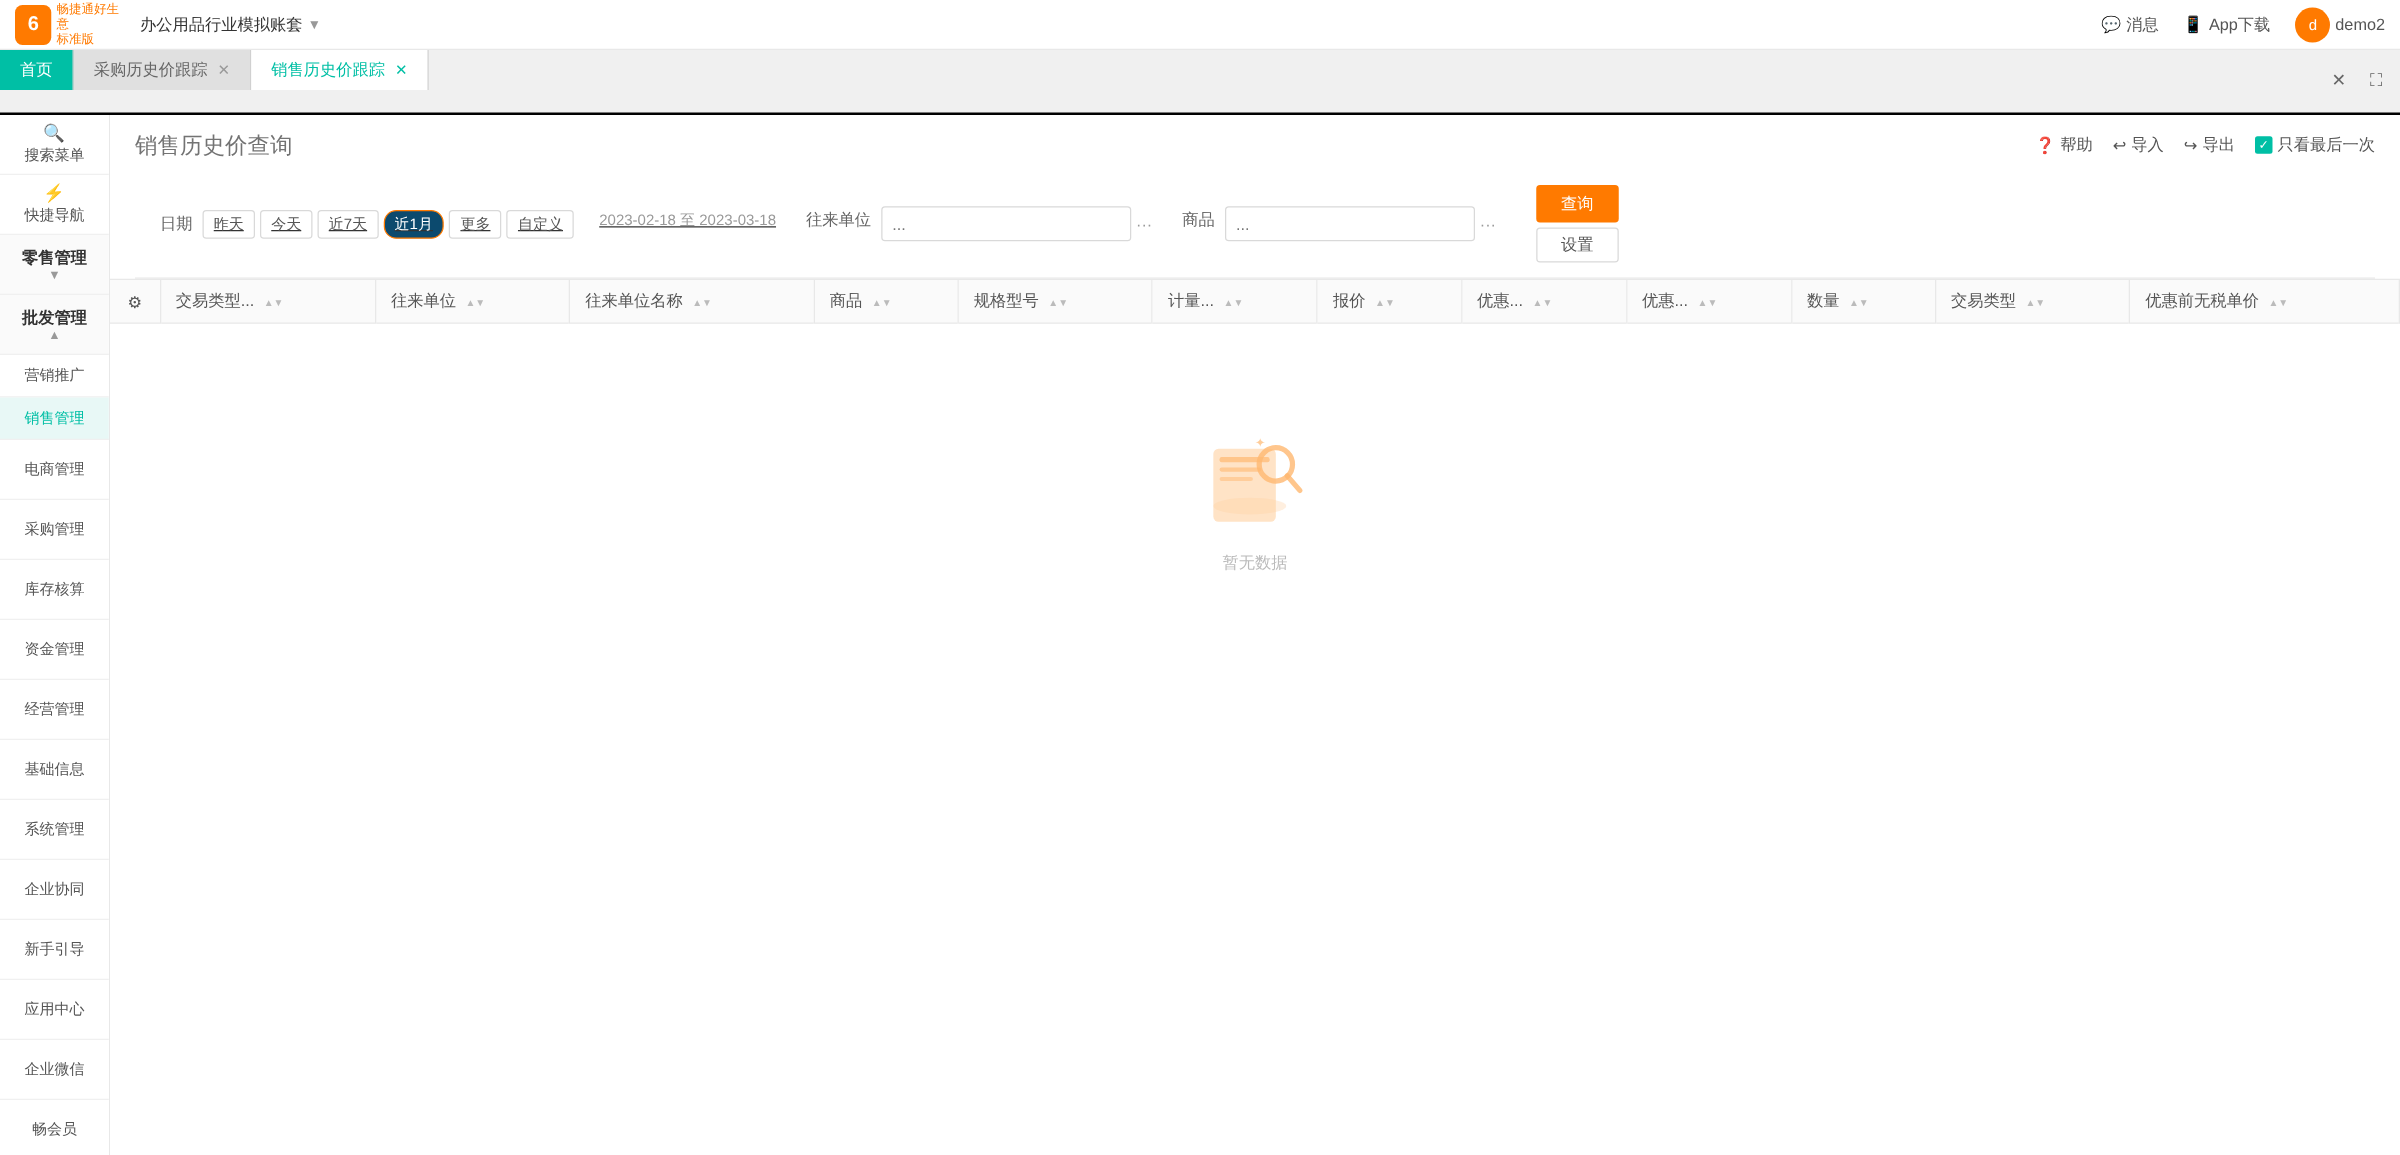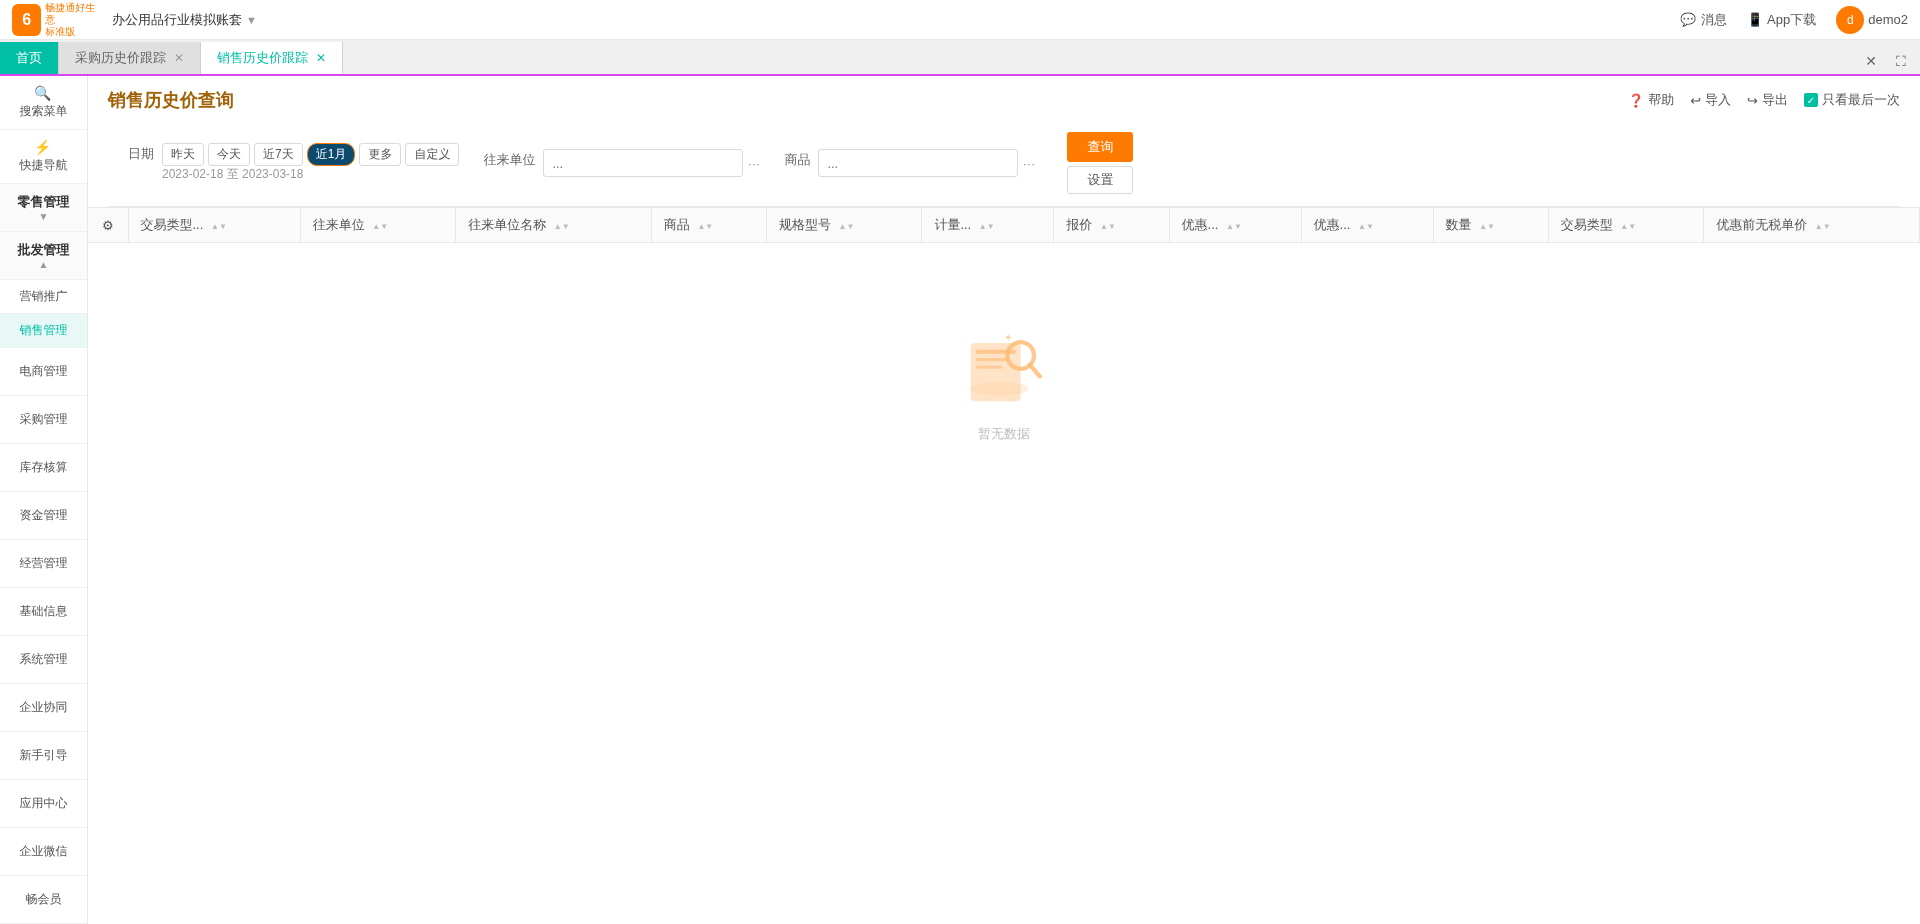--- a/index.html
+++ b/index.html
@@ -73,26 +73,25 @@
       background: #ff7a00;
       display: flex;
       align-items: center;
       justify-content: center;
       color: #fff;
       font-size: 12px;
     }
 
     
     .tab-bar {
-      height: 36px;
+      height: 52px;
       background: #f0f0f0;
       display: flex;
-      align-items: flex-end;
       padding-left: 0;
-      border-bottom: 2px solid #d946ef;
+      border-bottom: 2px solid #000000;
       flex-shrink: 0;
     }
     .tab {
       height: 32px;
       display: flex;
       align-items: center;
       padding: 0 16px;
       font-size: 13px;
       cursor: pointer;
       background: #e0e0e0;
@@ -209,22 +208,22 @@
       flex-shrink: 0;
     }
     .page-title-row {
       display: flex;
       align-items: center;
       justify-content: space-between;
       margin-bottom: 12px;
     }
     .page-title {
       font-size: 18px;
-      font-weight: 700;
-      color: #a16207;
+      font-weight: 400;
+      color: #737373;
     }
     .page-actions {
       display: flex;
       align-items: center;
       gap: 16px;
       font-size: 13px;
       color: #555;
     }
     .page-action-item {
       display: flex;
@@ -267,22 +266,23 @@
       gap: 8px;
     }
     .filter-label {
       color: #666;
       font-size: 13px;
       padding-top: 2px;
       white-space: nowrap;
     }
     .filter-date-options {
       display: flex;
-      flex-direction: column;
-      gap: 0;
+      flex-direction: row;
+      gap: 20px;
+      text-decoration: underline;
     }
     .date-buttons {
       display: flex;
       align-items: center;
       gap: 4px;
     }
     .date-btn {
       padding: 2px 8px;
       border: 1px solid #d9d9d9;
       border-radius: 3px;

